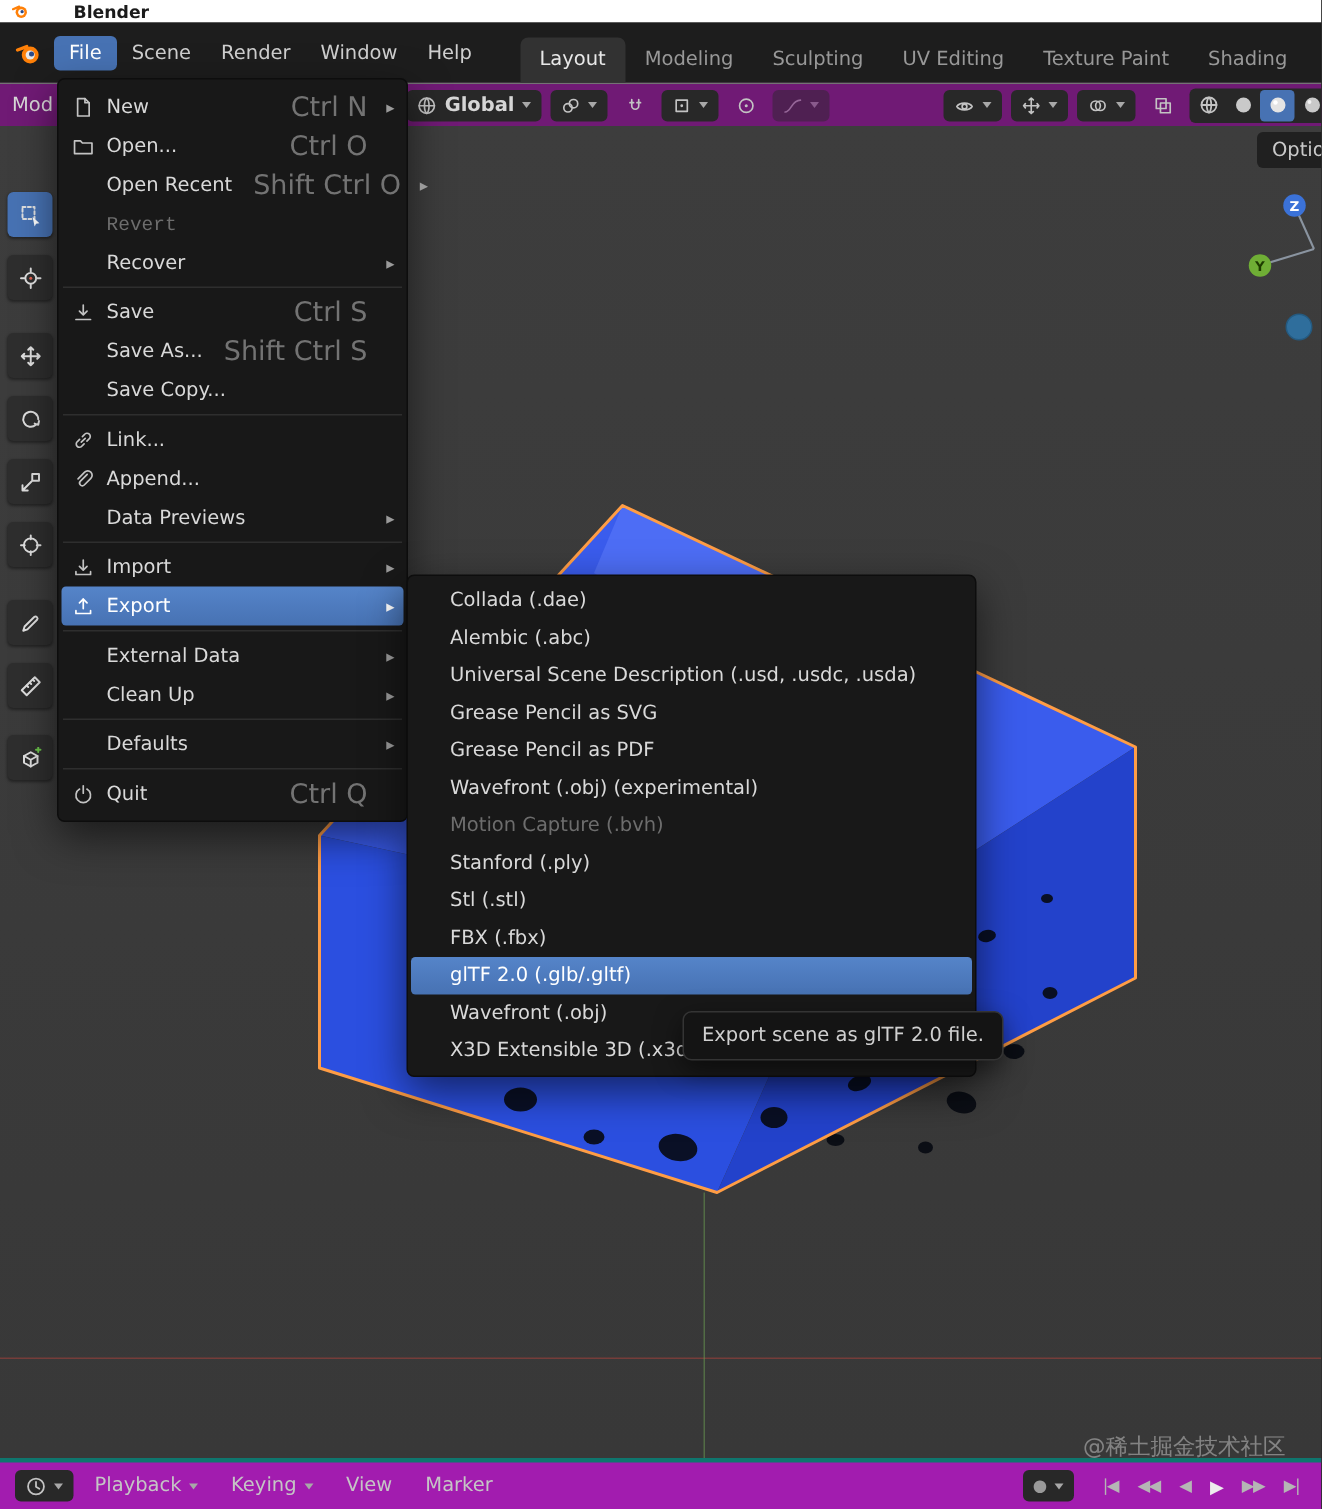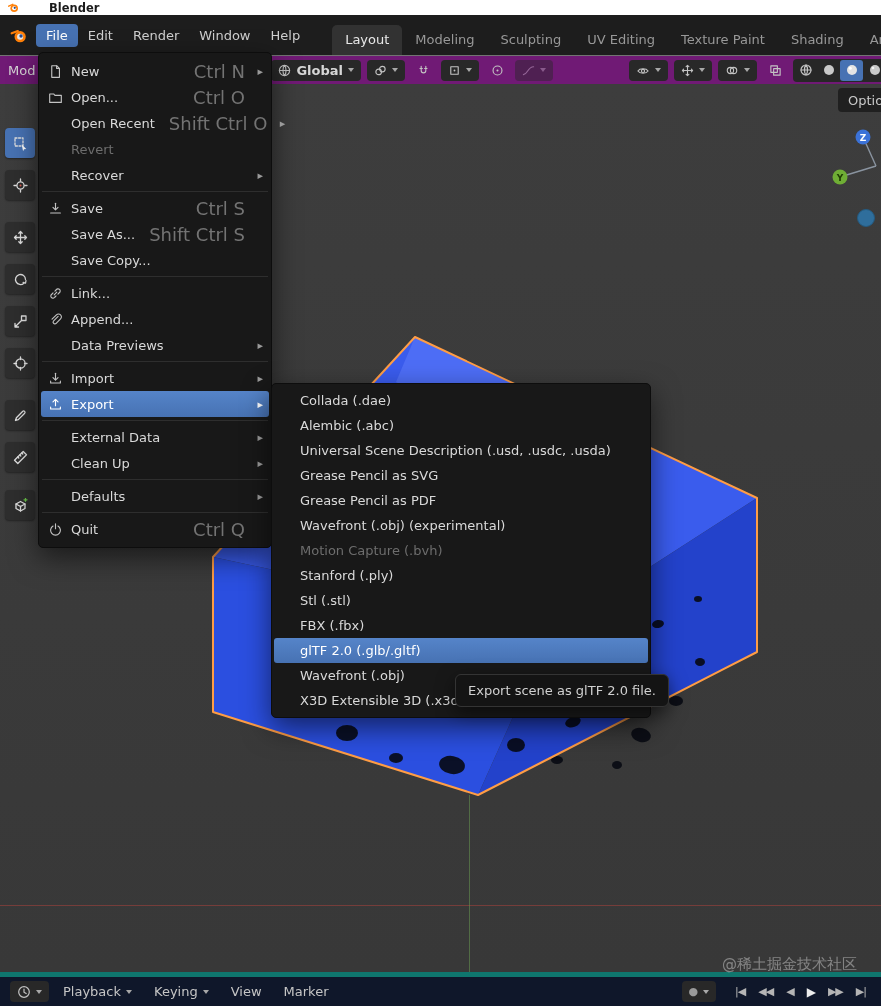--- a/index.html
+++ b/index.html
@@ -51,33 +51,33 @@
   #export-menu{left:271px;top:383px;width:380px;z-index:40;padding:4px 0;}
   .mi{display:flex;align-items:center;height:26px;margin:0 2px;padding:0 6px;border-radius:3px;gap:7px;}
   .mi-icon{width:17px;height:16px;display:flex;align-items:center;justify-content:center;flex:none;}
   .mi-label{white-space:nowrap;color:#d9d9d9;}
   .mi-spacer{flex:1;}
   .mi-short{color:#737373;white-space:nowrap;font-size:18px;}
   .mi-arrow{width:11px;text-align:right;color:#9a9a9a;font-size:11px;flex:none;}
   .mi.hl{background:linear-gradient(#5584c9,#4772b3);}
   .mi.hl .mi-label,.mi.hl .mi-arrow{color:#ffffff;}
   .mi.hl .mi-short{color:#e4ecf8;}
-  .mi.dis .mi-label{color:#6d6d6d;}
+  .mi.dis .mi-label{color:#6d6d6d;font-family:Liberation Mono, monospace;}
   .sep{height:1px;background:#2e2e2e;margin:3px 3px;}
   .mi2{display:flex;align-items:center;height:25px;margin:0 2px;padding:0 8px 0 26px;border-radius:3px;}
   .mi2 .mi-label{font-size:13px;}
   .mi2.hl{background:linear-gradient(#5584c9,#4772b3);}
   .mi2.hl .mi-label{color:#fff;}
   .mi2.dis .mi-label{color:#6d6d6d;}
   
   .tooltip{position:absolute;left:455px;top:674px;background:#141414;border:1px solid #343434;
            border-radius:6px;padding:8px 12px;color:#d0d0d0;white-space:nowrap;z-index:60;
            box-shadow:0 6px 18px rgba(0,0,0,.5);}
   
-  .statusbar{position:absolute;left:0;top:972px;width:100%;height:34px;background:#0f172a;border-top:5px solid #0f766e;
+  .statusbar{position:absolute;left:0;top:972px;width:100%;height:34px;background:#a21caf;border-top:3px solid #0f766e;
              display:flex;align-items:center;padding:0 10px;box-sizing:border-box;gap:6px;z-index:10;}
   .sb-label{display:flex;align-items:center;gap:5px;padding:4px 8px;color:#c5c5c5;white-space:nowrap;}
   .transport{display:flex;align-items:center;gap:3px;margin-left:8px;}
   .tbtn{padding:4px 5px;color:#b5b5b5;font-size:11px;letter-spacing:-1px;white-space:nowrap;}
   .tbtn.play{color:#ededed;font-size:12px;}
   
   svg.ic *{stroke:#c3c3c3;fill:none;stroke-width:1.2;stroke-linecap:round;stroke-linejoin:round;}
   svg.icw *{stroke:#e0e0e0;fill:none;stroke-width:1.3;stroke-linecap:round;stroke-linejoin:round;}
 </style>
 </head>
@@ -144,21 +144,21 @@
   <div class="menubar">
     <span class="blender-logo">
       <svg width="18" height="18" viewBox="0 0 16 16">
         <circle cx="9" cy="9.5" r="5" fill="#ff8008"></circle>
         <circle cx="9" cy="9.5" r="2.7" fill="#e8e8e8"></circle>
         <circle cx="9.8" cy="8.9" r="1.5" fill="#2b4a8a"></circle>
         <path d="M1.5 6.5L7 4.5" stroke="#ff8008" stroke-width="2" stroke-linecap="round"></path>
       </svg>
     </span>
     <span class="menu-label active">File</span>
-    <span class="menu-label">Edit</span>
+    <span class="menu-label">Scene</span>
     <span class="menu-label">Render</span>
     <span class="menu-label">Window</span>
     <span class="menu-label">Help</span>
     <div class="tabs">
       <span class="tab active">Layout</span>
       <span class="tab">Modeling</span>
       <span class="tab">Sculpting</span>
       <span class="tab">UV Editing</span>
       <span class="tab">Texture Paint</span>
       <span class="tab">Shading</span>

